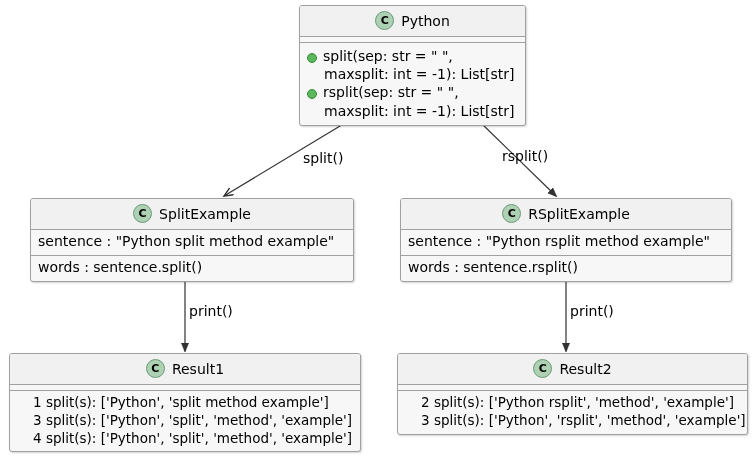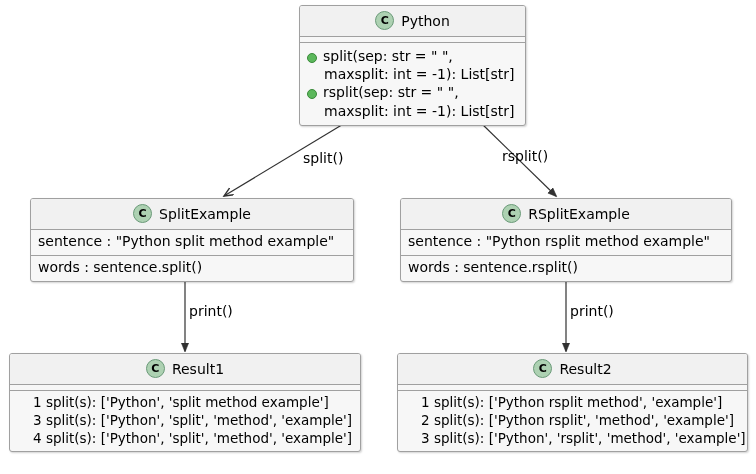--- a/index.html
+++ b/index.html
@@ -207,21 +207,20 @@
   </div>
 
   <div class="uml-class" style="left:397px; top:353px; width:351px;">
     <div class="uml-header">
       <span class="class-icon">C</span>
       <span class="class-name">Result2</span>
     </div>
     <div class="uml-sep"></div>
     <div class="uml-sep" style="margin-top:5px;"></div>
     <div class="uml-compartment tight">
-      <div class="result-lines">1 split(s): ['Python rsplit method', 'example']</div>
       <div class="result-lines">2 split(s): ['Python rsplit', 'method', 'example']</div>
       <div class="result-lines">3 split(s): ['Python', 'rsplit', 'method', 'example']</div>
     </div>
   </div>
 
   <div class="edge-label" style="left:303px; top:150px;">split()</div>
   <div class="edge-label" style="left:502px; top:148px;">rsplit()</div>
   <div class="edge-label" style="left:189px; top:303px;">print()</div>
   <div class="edge-label" style="left:570px; top:303px;">print()</div>
 

